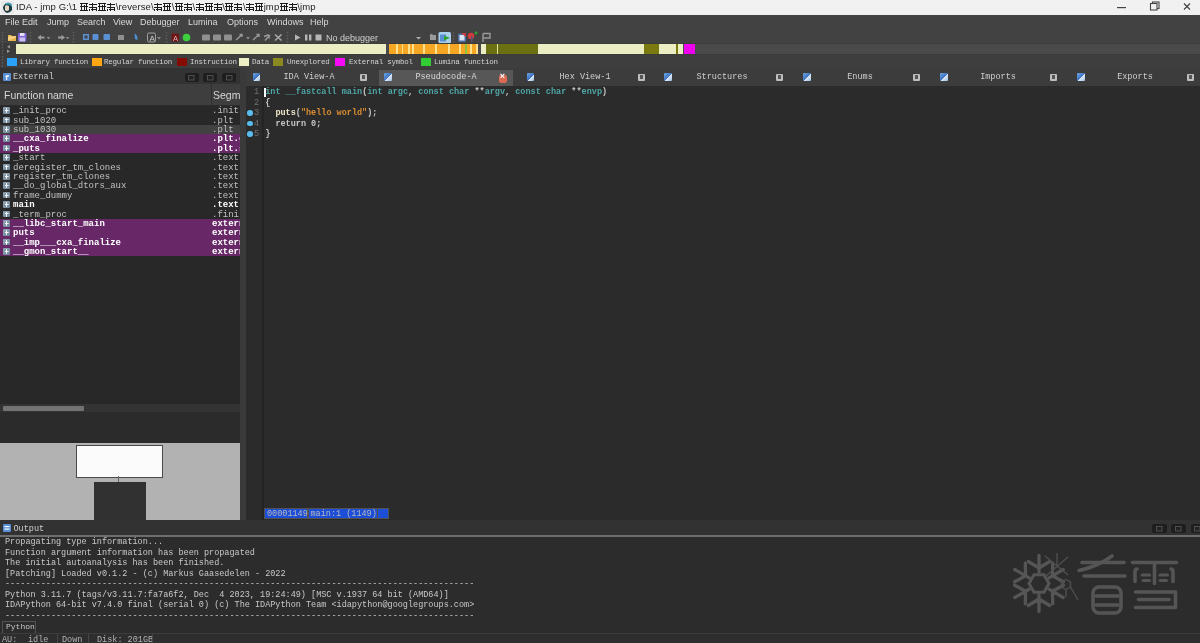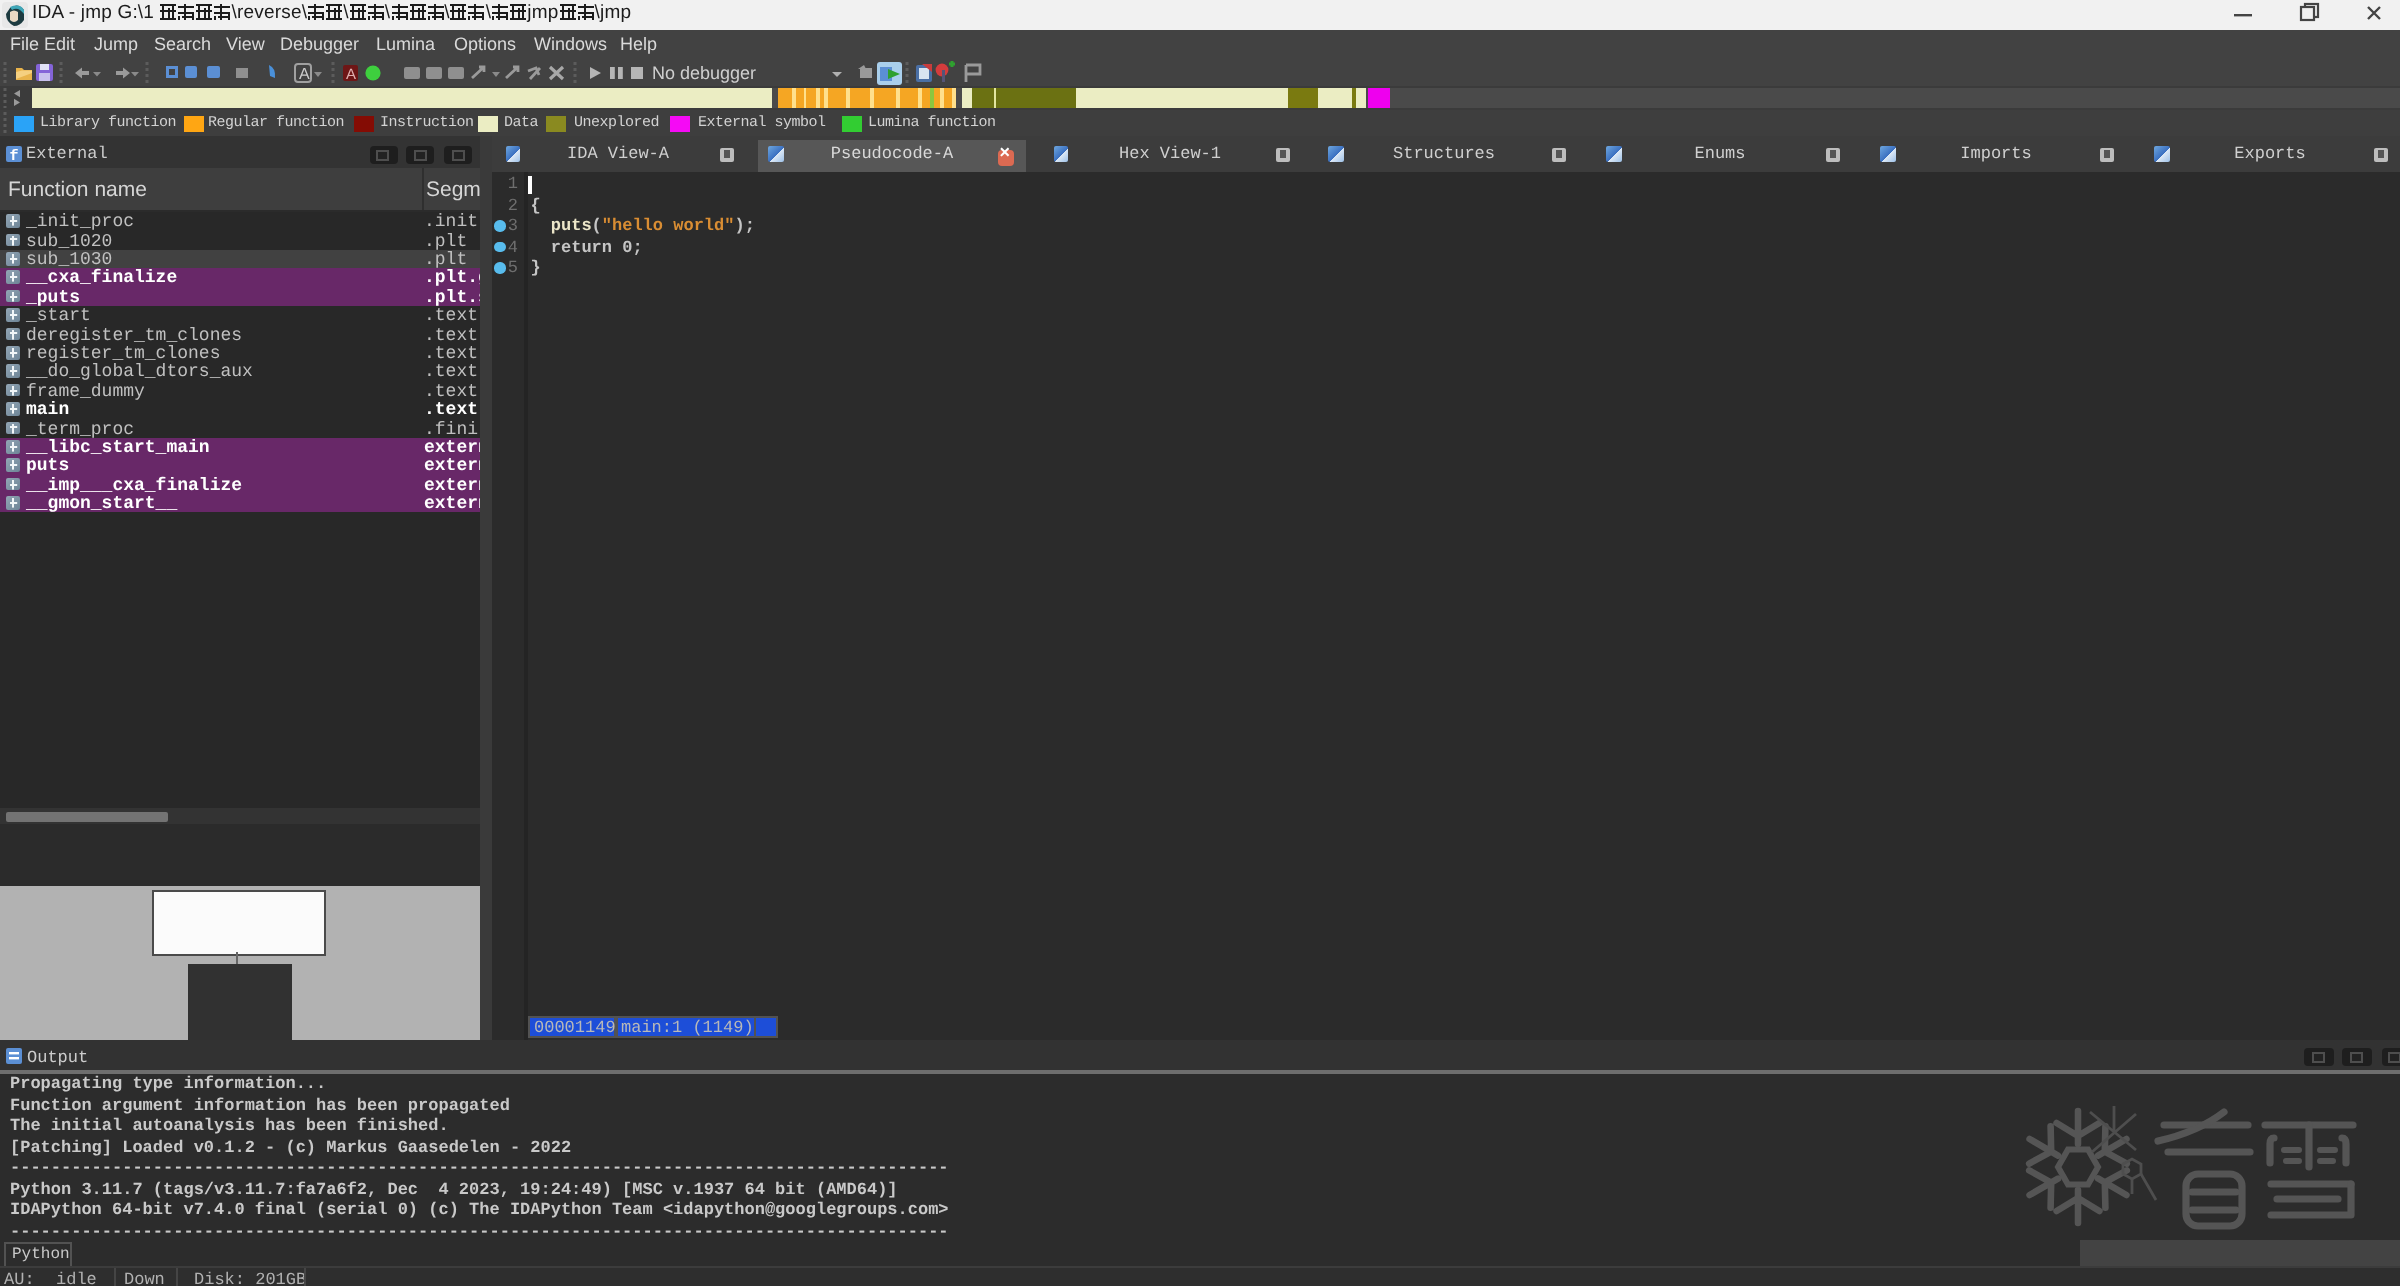--- a/index.html
+++ b/index.html
@@ -87,23 +87,23 @@
 .kw{color:#4fa5a5;}
 .str{color:#d98d33;}
 .fnw{color:#ece6c9;}
 .dot{position:absolute;left:1px;width:5.6px;height:5.6px;border-radius:50%;background:#58bced;}
 #caret{position:absolute;left:17.8px;top:1.5px;width:1.8px;height:9px;background:#ffffff;}
 .sbox{position:absolute;border:1px solid #525252;background:#1d4ed8;height:9.5px;font-family:"Liberation Mono",monospace;font-size:8.5px;color:#b8b8b8;white-space:nowrap;}
 
 
 #out-title{position:absolute;left:0;top:520px;width:1200px;height:15px;background:#323232;}
 #out-sep{position:absolute;left:0;top:535px;width:1200px;height:1.5px;background:#6e6e6e;}
-#out-body{position:absolute;left:0;top:536.5px;width:1200px;height:83.5px;background:#2c2c2c;overflow:hidden;font-weight:bold;}
+#out-body{position:absolute;left:0;top:536.5px;width:1200px;height:83.5px;background:#2c2c2c;overflow:hidden;}
 .oline{position:absolute;left:5px;font-family:"Liberation Mono",monospace;font-size:8.5px;color:#c9c9c9;white-space:pre;}
-#pyrow{position:absolute;left:0;top:620px;width:1040px;height:13px;background:#2c2c2c;}
+#pyrow{position:absolute;left:0;top:620px;width:1200px;height:13px;background:#2c2c2c;}
 #pybox{position:absolute;left:2px;top:1px;width:32px;height:10.5px;border:1px solid #525252;font-family:"Liberation Mono",monospace;font-size:8.5px;color:#c9c9c9;}
 #statusbar{position:absolute;left:0;top:633px;width:1200px;height:10px;background:#2e2e2e;border-top:1px solid #3c3c3c;font-family:"Liberation Mono",monospace;font-size:8.5px;color:#b2b2b2;}
 .ssep{position:absolute;top:0;width:1px;height:10px;background:#454545;}
 </style>
 </head>
 <body>
 <div id="app">
 
 <div id="titlebar">
  <svg class="abs" style="left:1px;top:1px" width="13" height="13">
@@ -387,20 +387,21 @@
  <div id="gutterline"></div>
  <div id="caret"></div>
  <div class="lnum" style="top:1px">1</div>
  <div class="lnum" style="top:11.6px">2</div>
  <div class="lnum" style="top:22.2px">3</div>
  <div class="lnum" style="top:32.8px">4</div>
  <div class="lnum" style="top:43.4px">5</div>
  <div class="dot" style="top:24.2px"></div>
  <div class="dot" style="top:34.8px"></div>
  <div class="dot" style="top:45.4px"></div>
+ <div class="cline" style="top:1px"><span class="kw">int</span> <span class="kw">__fastcall</span> <span class="kw">main</span>(<span class="kw">int</span> <span class="kw">argc</span>, <span class="kw">const</span> <span class="kw">char</span> **<span class="kw">argv</span>, <span class="kw">const</span> <span class="kw">char</span> **<span class="kw">envp</span>)</div>
  <div class="cline" style="top:11.6px">{</div>
  <div class="cline" style="top:22.2px">  <span class="fnw">puts</span>(<span class="str">"hello world"</span>);</div>
  <div class="cline" style="top:32.8px">  return 0;</div>
  <div class="cline" style="top:43.4px">}</div>
  <div class="sbox" style="left:18px;top:421.5px;width:42px"><span style="position:relative;left:2px;top:0.5px">00001149</span></div>
  <div class="sbox" style="left:61.5px;top:421.5px;width:68px"><span style="position:relative;left:2px;top:0.5px">main:1 (1149)</span></div>
  <div class="sbox" style="left:131px;top:421.5px;width:10px"></div>
 </div>
 </div>
 

